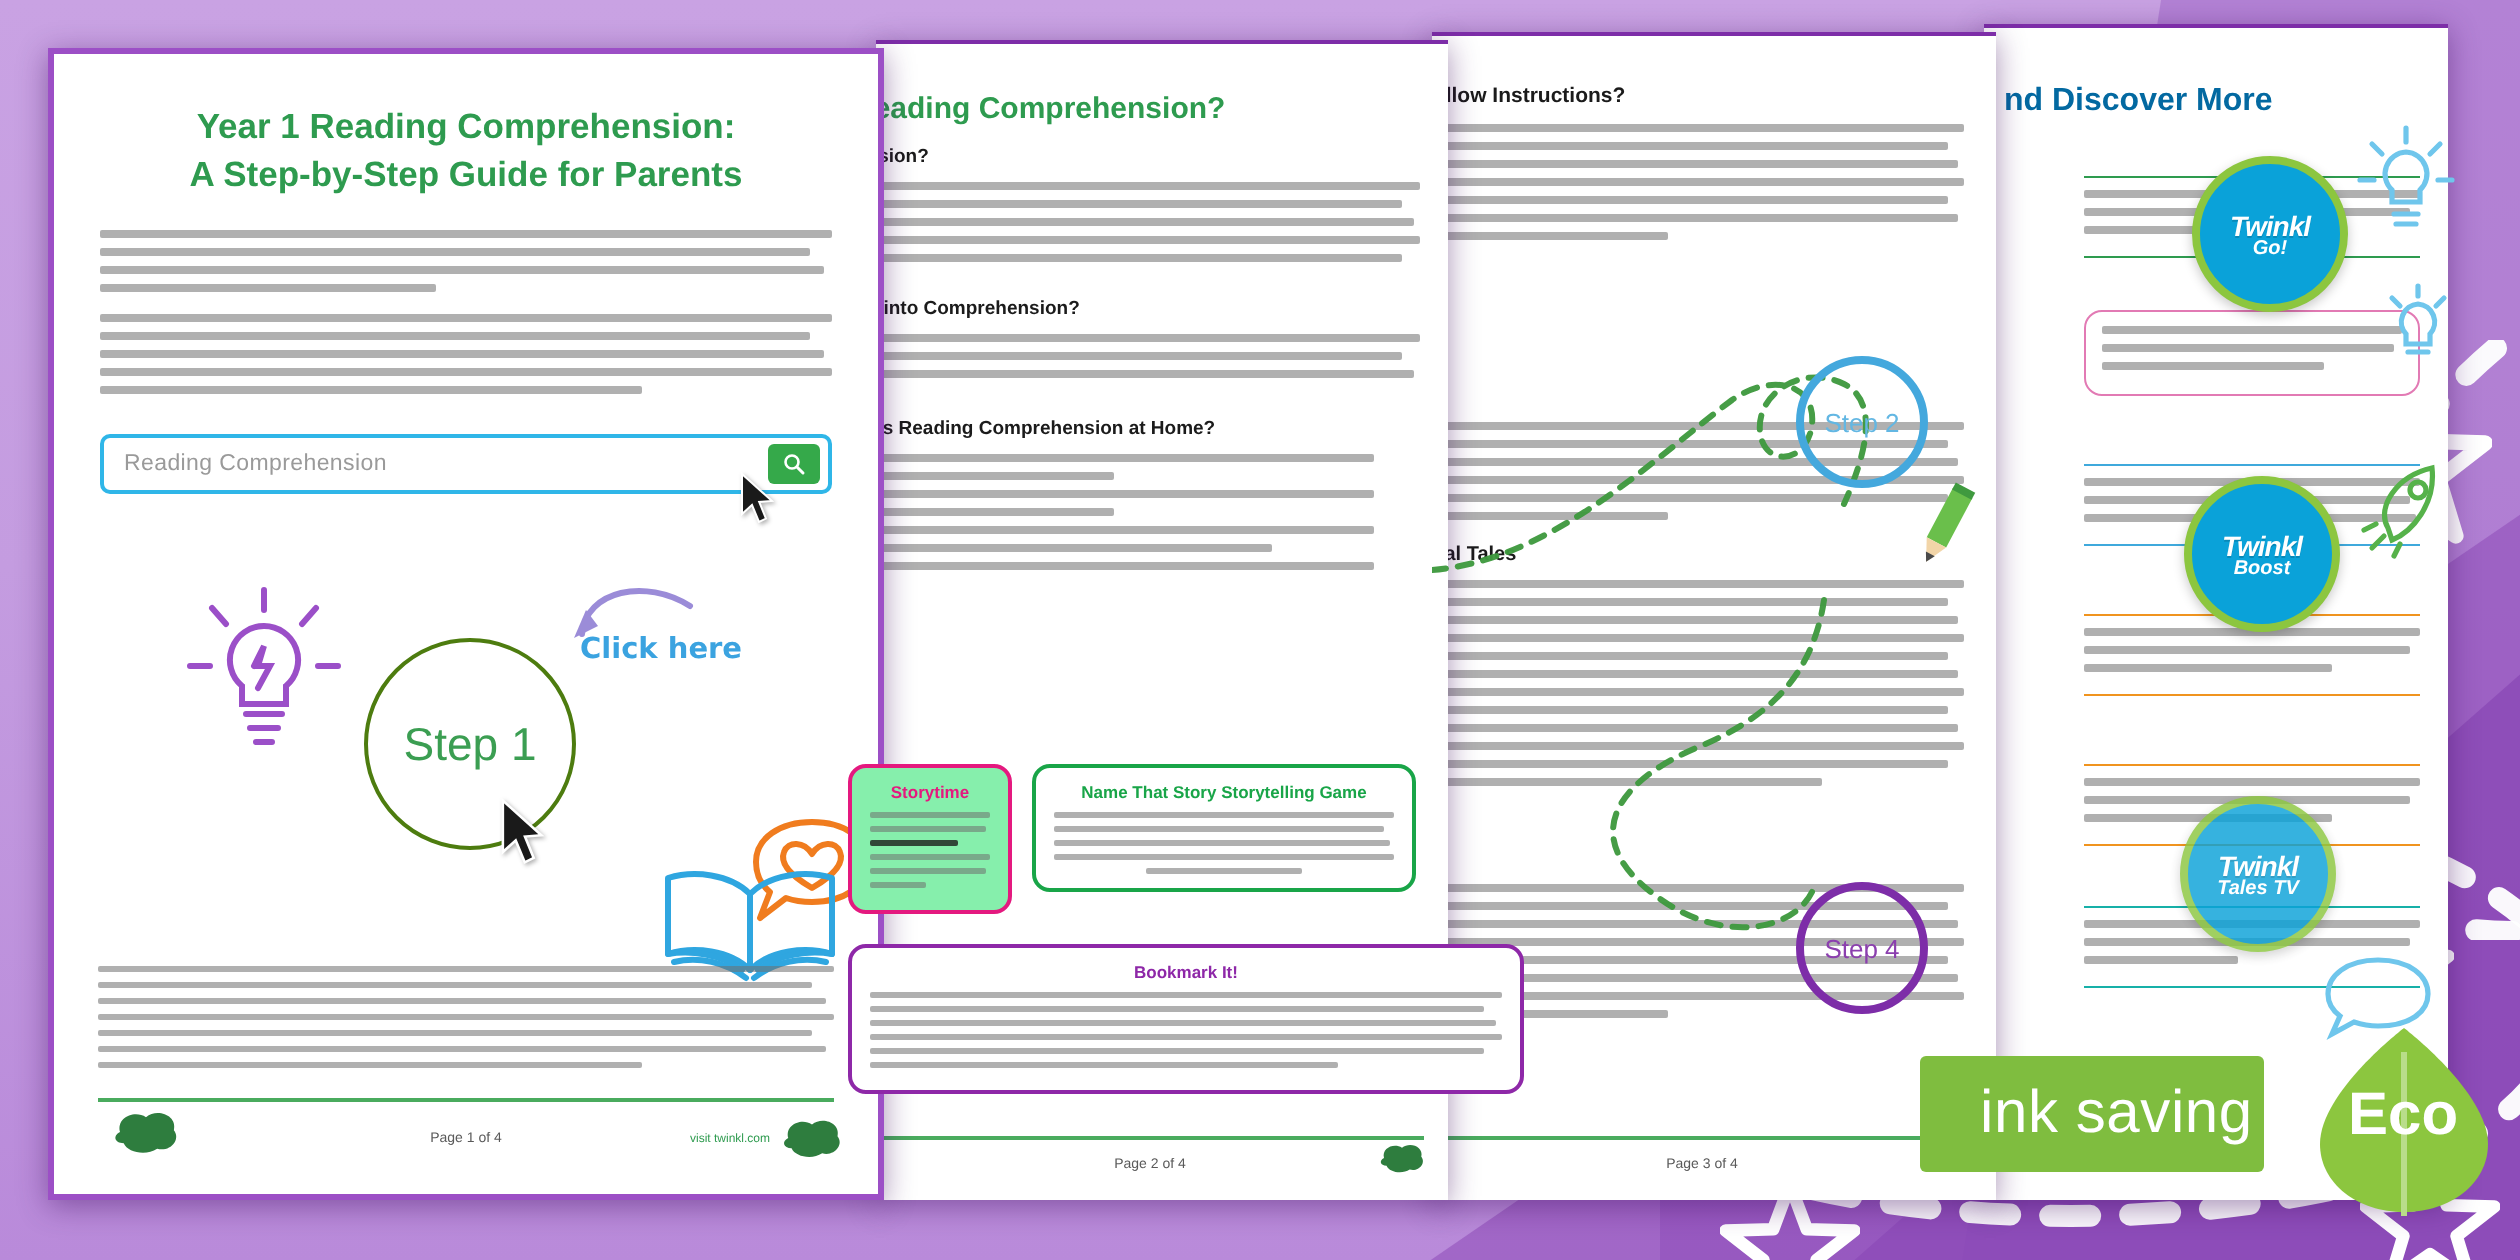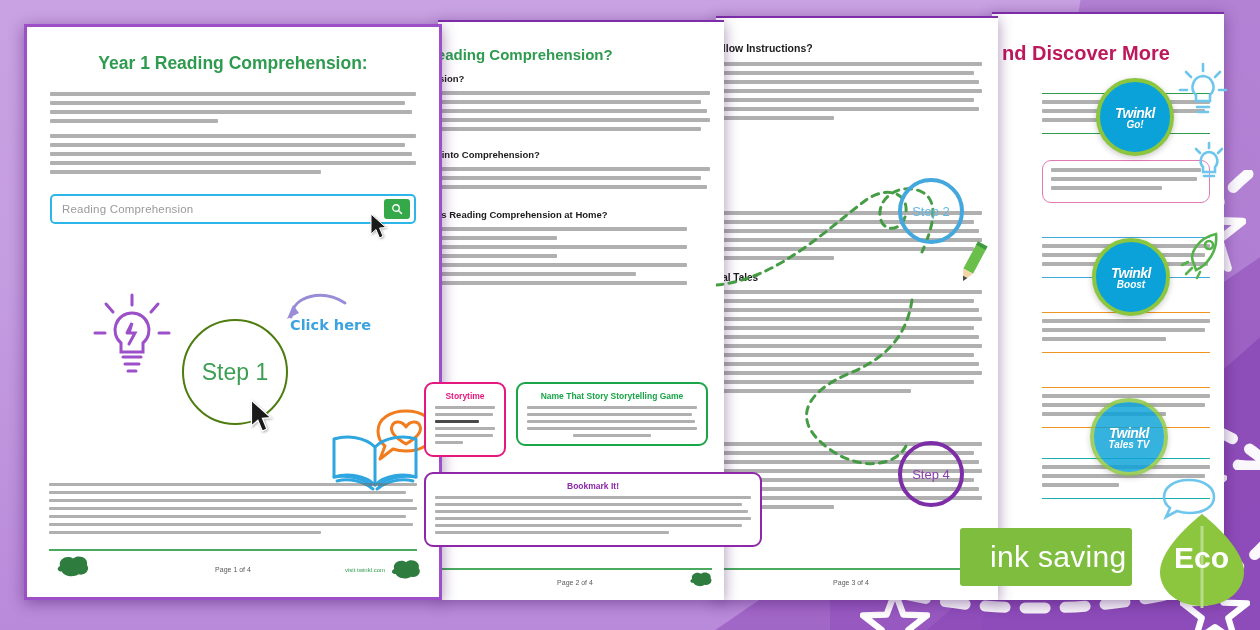--- a/index.html
+++ b/index.html
@@ -101,21 +101,21 @@
   .callout.green .ct { color:#19a548; }
   .callout.purple{ border-color:#8e28a8; }
   .callout.purple .ct { color:#8e28a8; }
   #step2 { position:absolute; left:898px; top:178px; width:66px; height:66px;
     border:4px solid #44a8dd; color:#63b7e3; font-size:13px; z-index:6; }
   #step4 { position:absolute; left:898px; top:441px; width:66px; height:66px;
     border:4px solid #7d2da8; color:#8b3fae; font-size:13px; z-index:6; }
   .pencil { position:absolute; left:952px; top:240px; z-index:5; }
 
   
-  #p4-title { font-size:20px; color:#be185d; font-weight:bold; margin-left:-40px; }
+  #p4-title { font-size:16px; color:#0369a1; font-weight:bold; margin-left:-40px; }
   .p4sec { margin-top:8px; padding:6px 0; }
   .p4sec.rule-green { border-top:1.5px solid #2e9b4f; border-bottom:1.5px solid #2e9b4f; }
   .p4sec.box-pink { border:1.5px solid #e27ab4; border-radius:9px; padding:7px 8px; }
   .p4sec.rule-blue { border-top:1.5px solid #3fa9dc; border-bottom:1.5px solid #3fa9dc; }
   .p4sec.rule-orange { border-top:1.5px solid #f0941f; border-bottom:1.5px solid #f0941f; }
   .p4sec.rule-teal { border-top:1.5px solid #17b0a8; border-bottom:1.5px solid #17b0a8; }
 
   .badge { position:absolute; border-radius:50%; background:#0aa2d9;
     border:4px solid #8cc63f; display:flex; align-items:center; justify-content:center;
     flex-direction:column; color:#fff; z-index:7;
@@ -366,21 +366,21 @@
     </div>
 
     <div class="footer-rule" style="position:absolute; left:0; right:12px; bottom:30px;"></div>
     <div class="pagenum" style="position:absolute; left:0; right:12px; bottom:14px;">Page 2 of 4</div>
     <svg class="twinkl-leaf" style="position:absolute; right:10px; bottom:12px;" viewBox="0 0 40 28">
       <path d="M6 14 C 4 6, 14 2, 20 6 C 26 1, 37 5, 35 13 C 39 18, 33 25, 26 23 C 20 27, 10 25, 8 20 C 3 20, 2 16, 6 14 Z" fill="#2e7d3e"></path>
     </svg>
   </div>
 </div>
 
-<div class="callout pink" style="position:absolute; left:424px; top:372px; width:82px; z-index:8; background:#ffffff;">
+<div class="callout pink" style="position:absolute; left:424px; top:372px; width:82px; z-index:8; background:#86efac;">
   <div class="ct">Storytime</div>
   <div class="tl s1"></div>
     <div class="tl s2"></div>
     <div class="tl bold s6"></div>
   <div class="tl s1"></div>
     <div class="tl s2"></div>
     <div class="tl s4"></div>
 </div>
 <div class="callout green" style="position:absolute; left:516px; top:372px; width:192px; z-index:8; background:#fff;">
   <div class="ct">Name That Story Storytelling Game</div>
@@ -398,20 +398,21 @@
   <div class="tl s1"></div>
     <div class="tl s2"></div>
     <div class="tl s6"></div>
 </div>
 
 <div class="sheet" id="page1">
   <div class="sheet-inner">
     <div class="p1pad">
       <div class="doc-h1" id="p1-title">
         <div>Year 1 Reading Comprehension:</div>
+        <div>A Step-by-Step Guide for Parents</div>
       </div>
 
       <div id="p1-body">
         <div class="para">
           <div class="tl s1"></div>
             <div class="tl s2"></div>
             <div class="tl s3"></div>
             <div class="tl s4"></div>
         </div>
         <div class="para">

